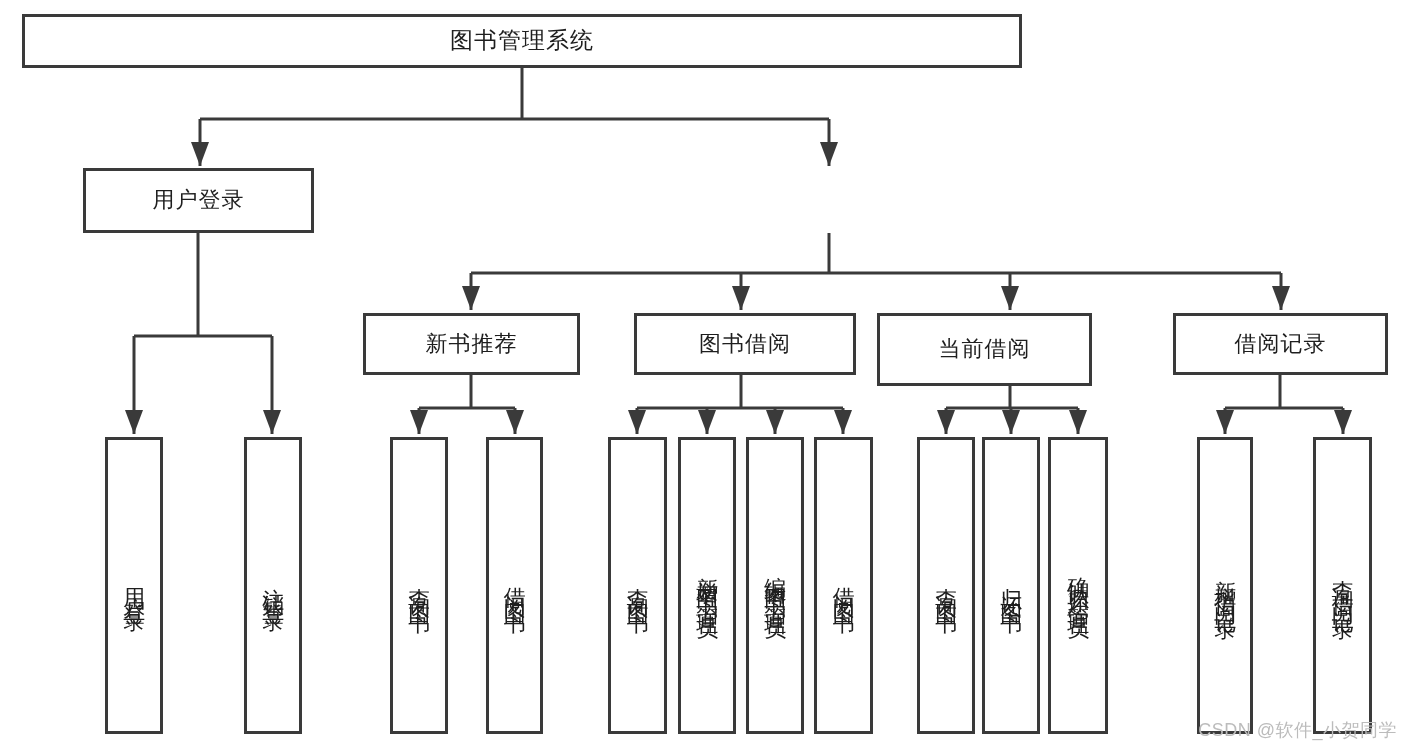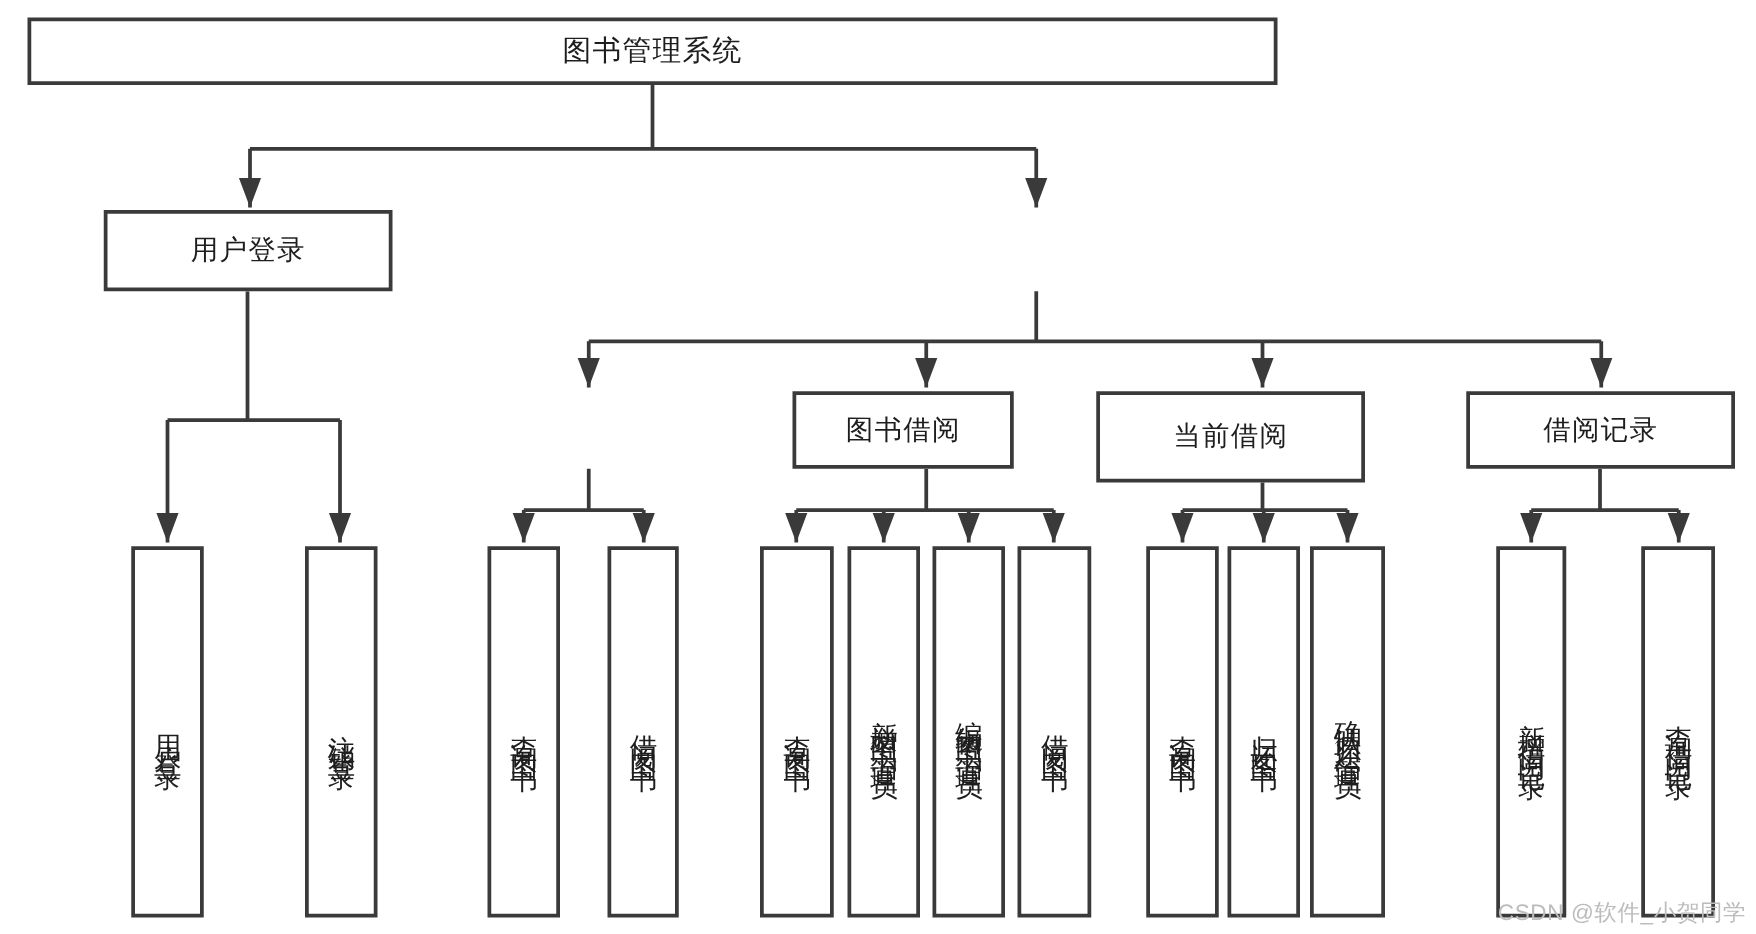--- a/index.html
+++ b/index.html
@@ -69,21 +69,22 @@
       <path d="M1280 375 V408 M1225 408 H1343"></path>
       <path d="M1225 408 V434" marker-end="url(#ah)"></path>
       <path d="M1343 408 V434" marker-end="url(#ah)"></path>
     </g>
   </svg>
 
   <div class="node hnode root-node" style="left:22px; top:14px; width:1000px; height:54px;">图书管理系统</div>
 
   <div class="node hnode" style="left:83px; top:168px; width:231px; height:65px;">用户登录</div>
 
-  <div class="node hnode" style="left:634px; top:313px; width:177px; height:62px;text-align:center;">图书借阅</div>
+  <div class="node hnode" style="left:363px; top:313px; width:217px; height:62px;">新书推荐</div>
+  <div class="node hnode" style="left:634px; top:313px; width:222px; height:62px;text-align:center;">图书借阅</div>
   <div class="node hnode" style="left:877px; top:313px; width:215px; height:73px;">当前借阅</div>
   <div class="node hnode" style="left:1173px; top:313px; width:215px; height:62px;">借阅记录</div>
 
   <div class="node vnode" style="left:105px; top:437px; width:58px; height:297px;">用户登录</div>
   <div class="node vnode" style="left:244px; top:437px; width:58px; height:297px;">注销登录</div>
 
   <div class="node vnode" style="left:390px; top:437px; width:58px; height:297px;">查询图书</div>
   <div class="node vnode" style="left:486px; top:437px; width:57px; height:297px;">借阅图书</div>
 
   <div class="node vnode" style="left:608px; top:437px; width:59px; height:297px;">查询图书</div>

